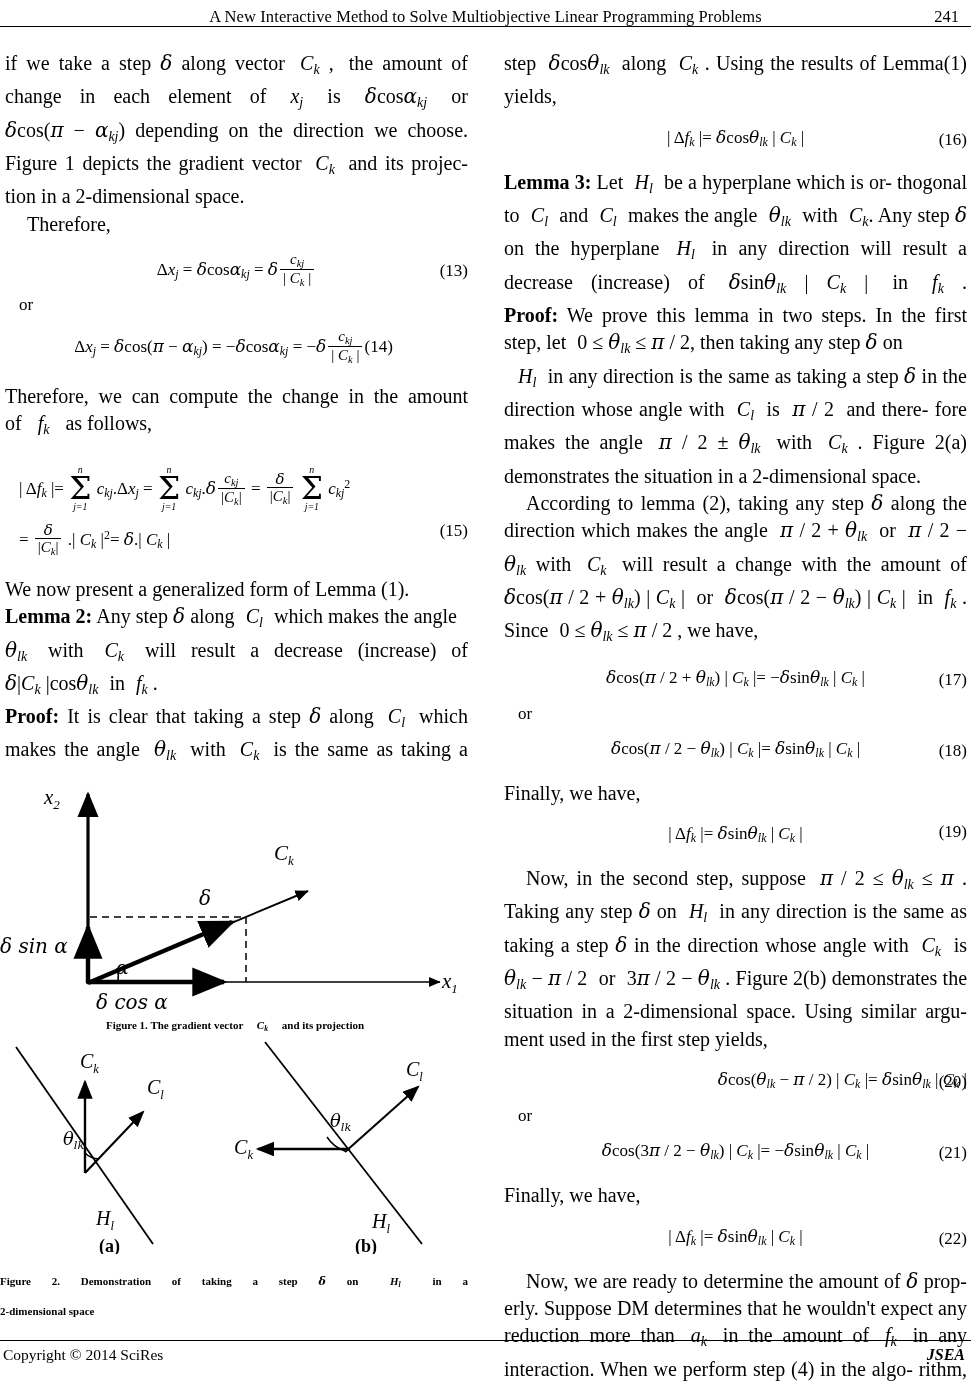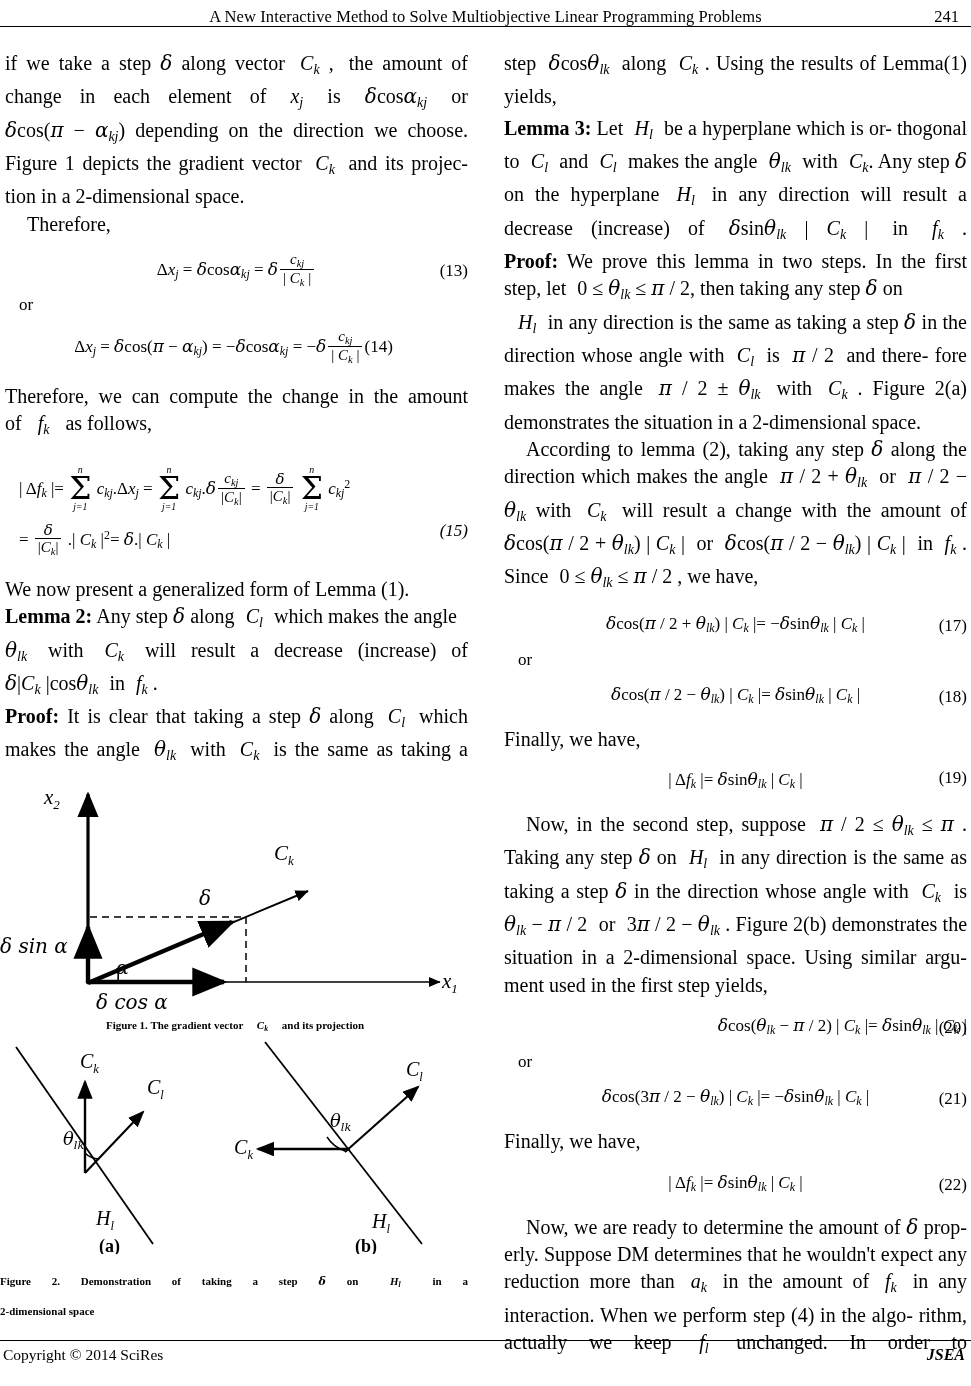--- a/index.html
+++ b/index.html
@@ -241,21 +241,21 @@
         <span class="mu">=</span>
         <span class="frac"><span class="num"><span class="gk">δ</span></span><span class="den"><span class="mu">|</span><span class="mi">C</span><span class="sub">k</span><span class="mu">|</span></span></span>
         <span class="sum"><span class="lim-top">n</span><span class="sig">Σ</span><span class="lim-bot">j=1</span></span>
         <span class="mi">c</span><span class="sub">kj</span><span class="sup">2</span>
       </div>
       <div class="eqbody" style="text-align:left; padding-left:14px; padding-top:10px;">
         <span class="mu">=</span>
         <span class="frac"><span class="num"><span class="gk">δ</span></span><span class="den"><span class="mu">|</span><span class="mi">C</span><span class="sub">k</span><span class="mu">|</span></span></span>
         <span class="mu">.|</span> <span class="mi">C</span><span class="sub">k</span> <span class="mu">|</span><span class="sup">2</span><span class="mu">= </span><span class="gk">δ</span><span class="mu">.| </span><span class="mi">C</span><span class="sub">k</span> <span class="mu">|</span>
       </div>
-      <div class="eqnum" style="top:70px;font-style:italic;">(15)</div>
+      <div class="eqnum" style="top:70px;">(15)</div>
     </div>
 
     <p class="body ragged" style="margin-top:6px;">We now present a generalized form of Lemma (1).</p>
 
     <p class="body">
       <b>Lemma 2:</b> Any step <span class="gk">δ</span> along <span class="sp"></span><span class="mi">C</span><span class="sub">l</span><span class="sp"></span> which makes the
       angle <span class="sp"></span><span class="gk">θ</span><span class="sub">lk</span><span class="sp"></span> with <span class="sp"></span><span class="mi">C</span><span class="sub">k</span><span class="sp"></span> will result a decrease (increase) of
     </p>
     <p class="body ragged">
       <span class="gk">δ</span><span class="mu">|</span><span class="mi">C</span><span class="sub">k</span> <span class="mu">|</span><span class="mu">cos</span><span class="gk">θ</span><span class="sub">lk</span><span class="sp"></span> in <span class="sp"></span><span class="mi">f</span><span class="sub">k</span> .
@@ -361,20 +361,28 @@
     <div class="figcap left">2-dimensional space</div>
   </div>
 
   <div class="col col-right">
 
     <p class="body">
       step <span class="sp"></span><span class="gk">δ</span><span class="mu">cos</span><span class="gk">θ</span><span class="sub">lk</span><span class="sp"></span> along <span class="sp"></span><span class="mi">C</span><span class="sub">k</span> . Using the results of Lemma(1)
     </p>
     <p class="body ragged">yields,</p>
 
+    <div class="eqrow" style="height:44px; margin-top:10px;">
+      <div class="eqbody" style="padding-top:8px;">
+        <span class="mu">|</span> <span class="mu">Δ</span><span class="mi">f</span><span class="sub">k</span> <span class="mu">|=</span>
+        <span class="gk">δ</span><span class="mu">cos</span><span class="gk">θ</span><span class="sub">lk</span>
+        <span class="mu"> | </span><span class="mi">C</span><span class="sub">k</span> <span class="mu">|</span>
+      </div>
+      <div class="eqnum" style="top:10px;">(16)</div>
+    </div>
 
     <p class="body" style="margin-top:4px;">
       <b>Lemma 3:</b> Let <span class="sp"></span><span class="mi">H</span><span class="sub">l</span><span class="sp"></span> be a hyperplane which is or-
       thogonal to <span class="sp"></span><span class="mi">C</span><span class="sub">l</span><span class="sp"></span> and <span class="sp"></span><span class="mi">C</span><span class="sub">l</span><span class="sp"></span> makes the angle <span class="sp"></span><span class="gk">θ</span><span class="sub">lk</span><span class="sp"></span> with <span class="sp"></span><span class="mi">C</span><span class="sub">k</span>.
       Any step <span class="gk">δ</span> on the hyperplane <span class="sp"></span><span class="mi">H</span><span class="sub">l</span><span class="sp"></span> in any direction will
       result a decrease (increase) of <span class="sp"></span><span class="gk">δ</span><span class="mu">sin</span><span class="gk">θ</span><span class="sub">lk</span><span class="mu"> | </span><span class="mi">C</span><span class="sub">k</span><span class="mu"> |</span><span class="sp"></span> in <span class="sp"></span><span class="mi">f</span><span class="sub">k</span> .
     </p>
 
     <p class="body">
       <b>Proof:</b> We prove this lemma in two steps. In the first

